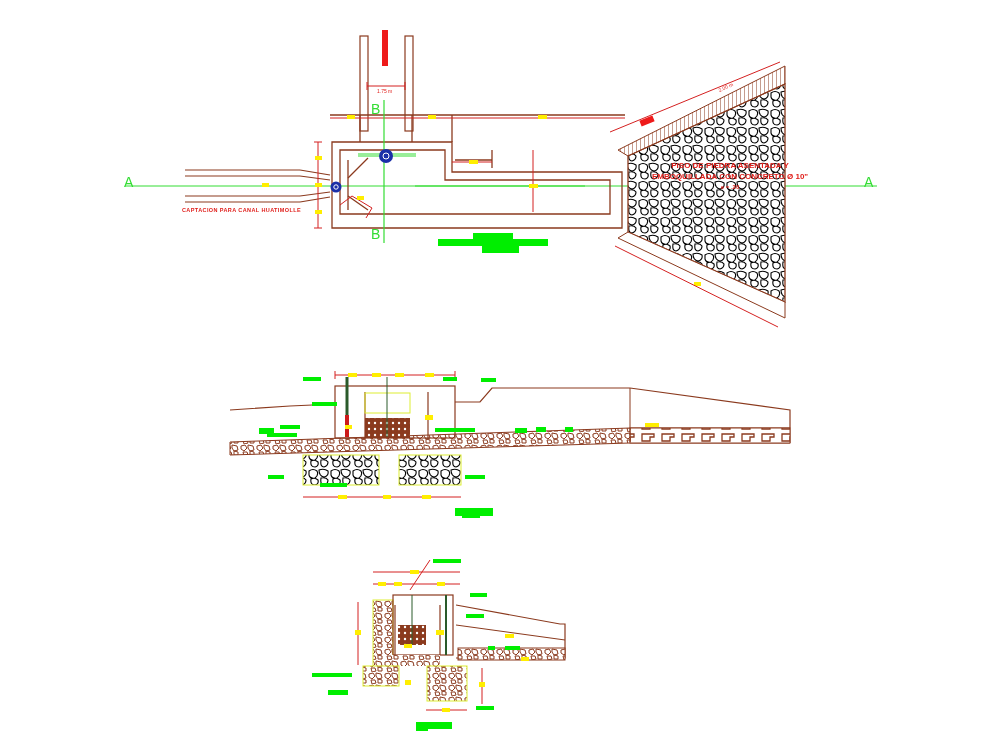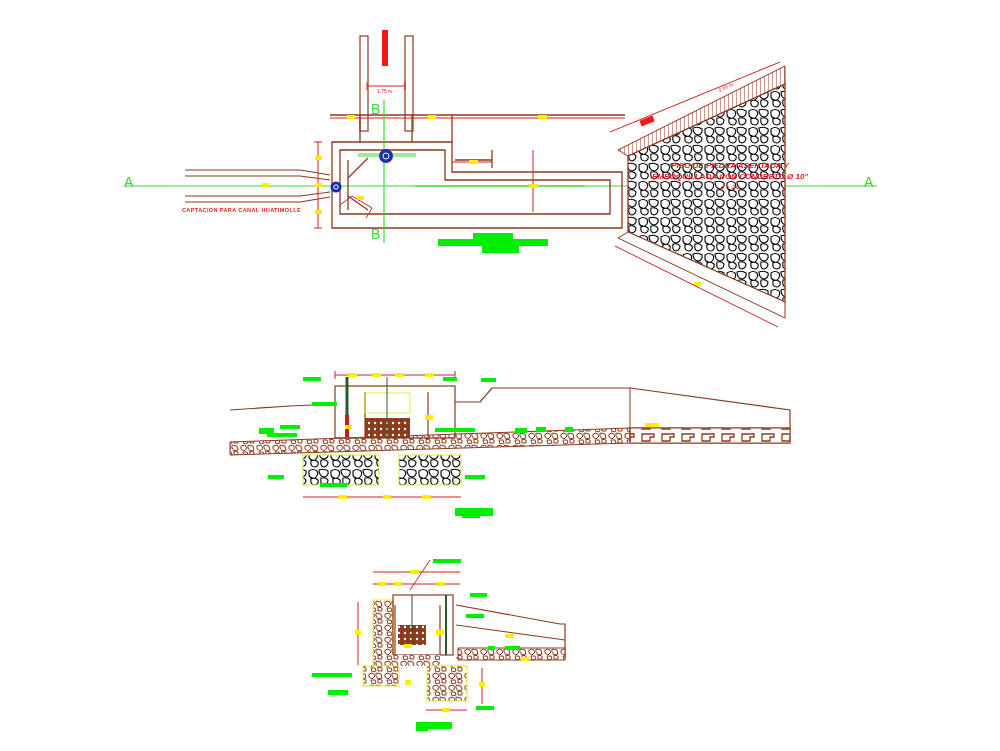--- a/index.html
+++ b/index.html
@@ -263,20 +263,20 @@
 <div class="lbl green-txt axis-label" style="left:124px; top:174px;">A</div>
 <div class="lbl green-txt axis-label" style="left:864px; top:174px;">A</div>
 <div class="lbl green-txt axis-label" style="left:371px; top:101px;">B</div>
 <div class="lbl green-txt axis-label" style="left:371px; top:226px;">B</div>
 
 <div class="lbl red-txt dim" style="left:377px; top:88px;">1.75 m</div>
 <div class="lbl red-txt dim" style="left:718px; top:84px; transform:rotate(-24deg);">2.00 m</div>
 
 <div class="lbl red-txt caption" style="left:182px; top:207px;">CAPTACION PARA CANAL HUATIMOLLE</div>
 
-<div class="lbl red-txt note" style="left:638px; top:160px; width:184px;font-style:italic;">
+<div class="lbl red-txt note" style="left:638px; top:160px; width:184px;">
   <div>PISO DE PIEDRA ASENTADA Y</div>
   <div>EMBOQUILLADA CON CONCRETO Ø 10"</div>
   <div style="font-size:6px;">e = .20</div>
 </div>
 
 <div class="lbl" style="left:455px; top:507px; font-size:1px; color:transparent;">CORTE A - A</div>
 <div class="lbl" style="left:416px; top:721px; font-size:1px; color:transparent;">CORTE B - B</div>
 
 </body></html>

